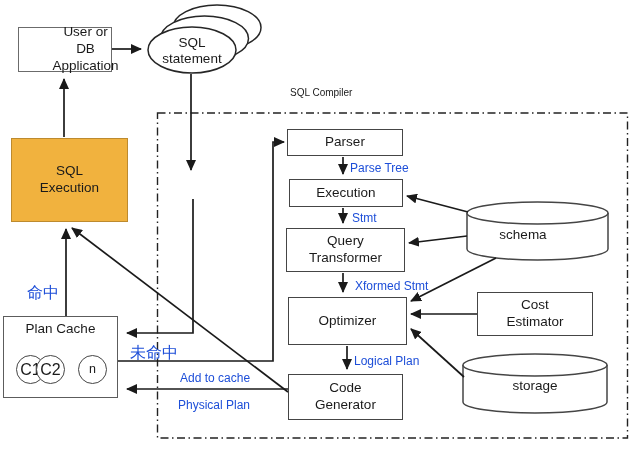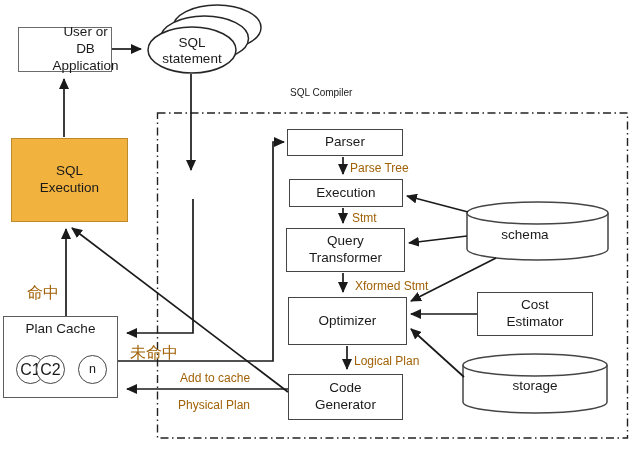--- a/index.html
+++ b/index.html
@@ -17,21 +17,21 @@
     text-align:center; white-space:pre-line; font-size:13.5px; line-height:1.25;
   }
   .node.accent { background:var(--accent-fill,#F1B23E); border-color:var(--accent-border,#BD8A2E); }
   .node.plan-cache { justify-content:flex-start; align-items:flex-start; }
   .pc-title { width:100%; text-align:center; padding-top:4px; font-size:13.5px; }
   .cache-circle {
     position:absolute; box-sizing:border-box; width:29px; height:29px; border-radius:50%;
     border:1.5px solid var(--box-border,#454545); background:#ffffff;
     display:flex; align-items:center; justify-content:center; font-size:16px;
   }
-  .lbl { position:absolute; font-size:12px; white-space:nowrap; color:#a16207; }
+  .lbl { position:absolute; font-size:12px; white-space:nowrap; color:#1d4ed8; }
   .lbl.cjk { font-size:16px; }
   .region-title { position:absolute; font-size:10px; white-space:nowrap; }
   .float-text {
     position:absolute; text-align:center; white-space:pre-line;
     font-size:13.5px; line-height:1.2;
   }
 </style>
 </head>
 <body>
 
@@ -108,21 +108,21 @@
 Transformer</div>
 
   <div class="node" style="left:288px; top:297px; width:119px; height:48px;">Optimizer</div>
 
   <div class="node" style="left:288px; top:374px; width:115px; height:46px;">Code
 Generator</div>
 
   <div class="node" style="left:477px; top:292px; width:116px; height:44px;">Cost
 Estimator</div>
 
-  <div class="float-text" style="left:456px; top:227px; width:112px;padding-left:13px;">schema</div>
+  <div class="float-text" style="left:467px; top:227px; width:112px;">schema</div>
 
   <div class="float-text" style="left:463px; top:378px; width:144px;">storage</div>
 
   <div class="lbl" style="left:350px; top:161px;">Parse Tree</div>
   <div class="lbl" style="left:352px; top:211px;">Stmt</div>
   <div class="lbl" style="left:355px; top:279px;">Xformed Stmt</div>
   <div class="lbl" style="left:354px; top:354px;">Logical Plan</div>
   <div class="lbl" style="left:180px; top:371px;">Add to cache</div>
   <div class="lbl" style="left:178px; top:398px;">Physical Plan</div>
   <div class="lbl cjk" style="left:27px; top:283px;">命中</div>

